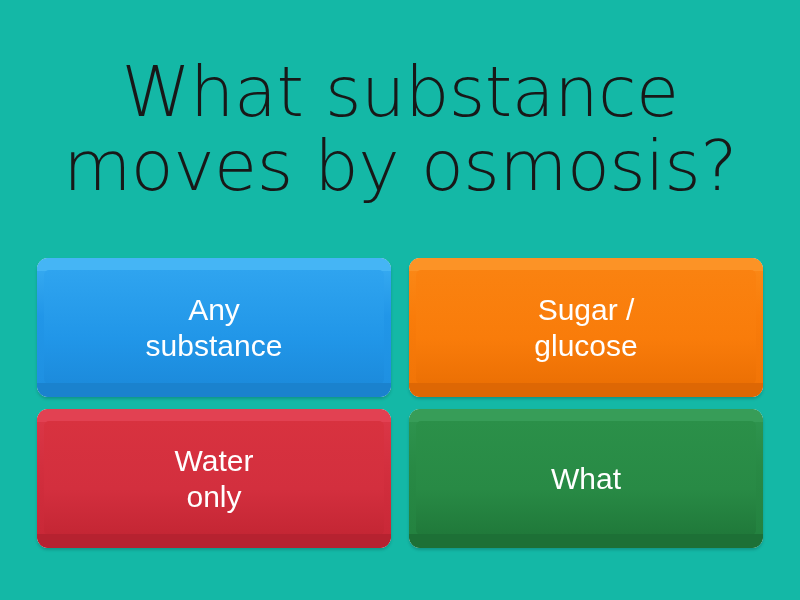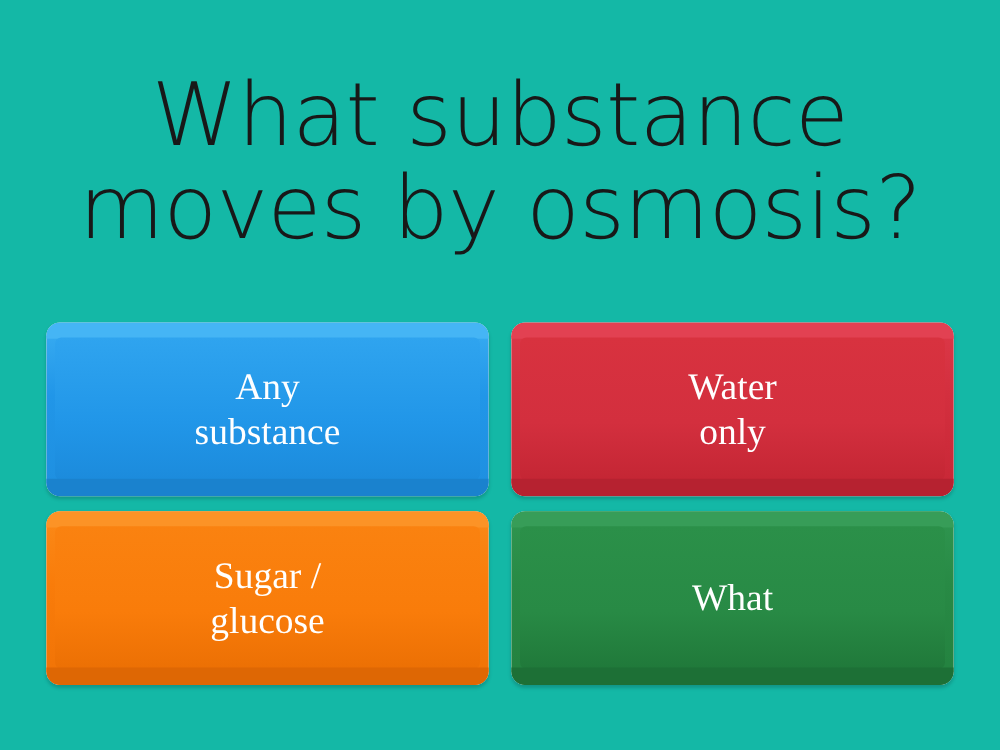--- a/index.html
+++ b/index.html
@@ -104,21 +104,21 @@
     right: 0;
     bottom: 0;
     height: 14px;
     border-radius: 0 0 11px 11px;
   }
 
   .answer-label {
     position: relative;
     z-index: 2;
     color: #ffffff;
-    font-family: Liberation Serif, serif;
+    font-family: Liberation Sans, sans-serif;
     font-weight: 500;
     font-size: 30px;
     line-height: 1.17;
     text-align: center;
     white-space: pre-line;
     padding: 0 10px;
   }
 
   
   .c-blue   .btn-face          { background: linear-gradient(180deg,#39ADF2 0%,#2196E8 42%,#1E8FE0 100%); }
@@ -155,36 +155,36 @@
 
     <button class="answer-button c-blue">
       <span class="btn-face"></span>
       <span class="btn-bevel-top"></span>
       <span class="btn-inner"></span>
       <span class="btn-bevel-bottom"></span>
       <span class="answer-label">Any
 substance</span>
     </button>
 
+    <button class="answer-button c-orange">
+      <span class="btn-face"></span>
+      <span class="btn-bevel-top"></span>
+      <span class="btn-inner"></span>
+      <span class="btn-bevel-bottom"></span>
+      <span class="answer-label">Sugar /
+glucose</span>
+    </button>
+
     <button class="answer-button c-red">
       <span class="btn-face"></span>
       <span class="btn-bevel-top"></span>
       <span class="btn-inner"></span>
       <span class="btn-bevel-bottom"></span>
       <span class="answer-label">Water
 only</span>
-    </button>
-
-    <button class="answer-button c-orange">
-      <span class="btn-face"></span>
-      <span class="btn-bevel-top"></span>
-      <span class="btn-inner"></span>
-      <span class="btn-bevel-bottom"></span>
-      <span class="answer-label">Sugar /
-glucose</span>
     </button>
 
     <button class="answer-button c-green">
       <span class="btn-face"></span>
       <span class="btn-bevel-top"></span>
       <span class="btn-inner"></span>
       <span class="btn-bevel-bottom"></span>
       <span class="answer-label">What</span>
     </button>
 

